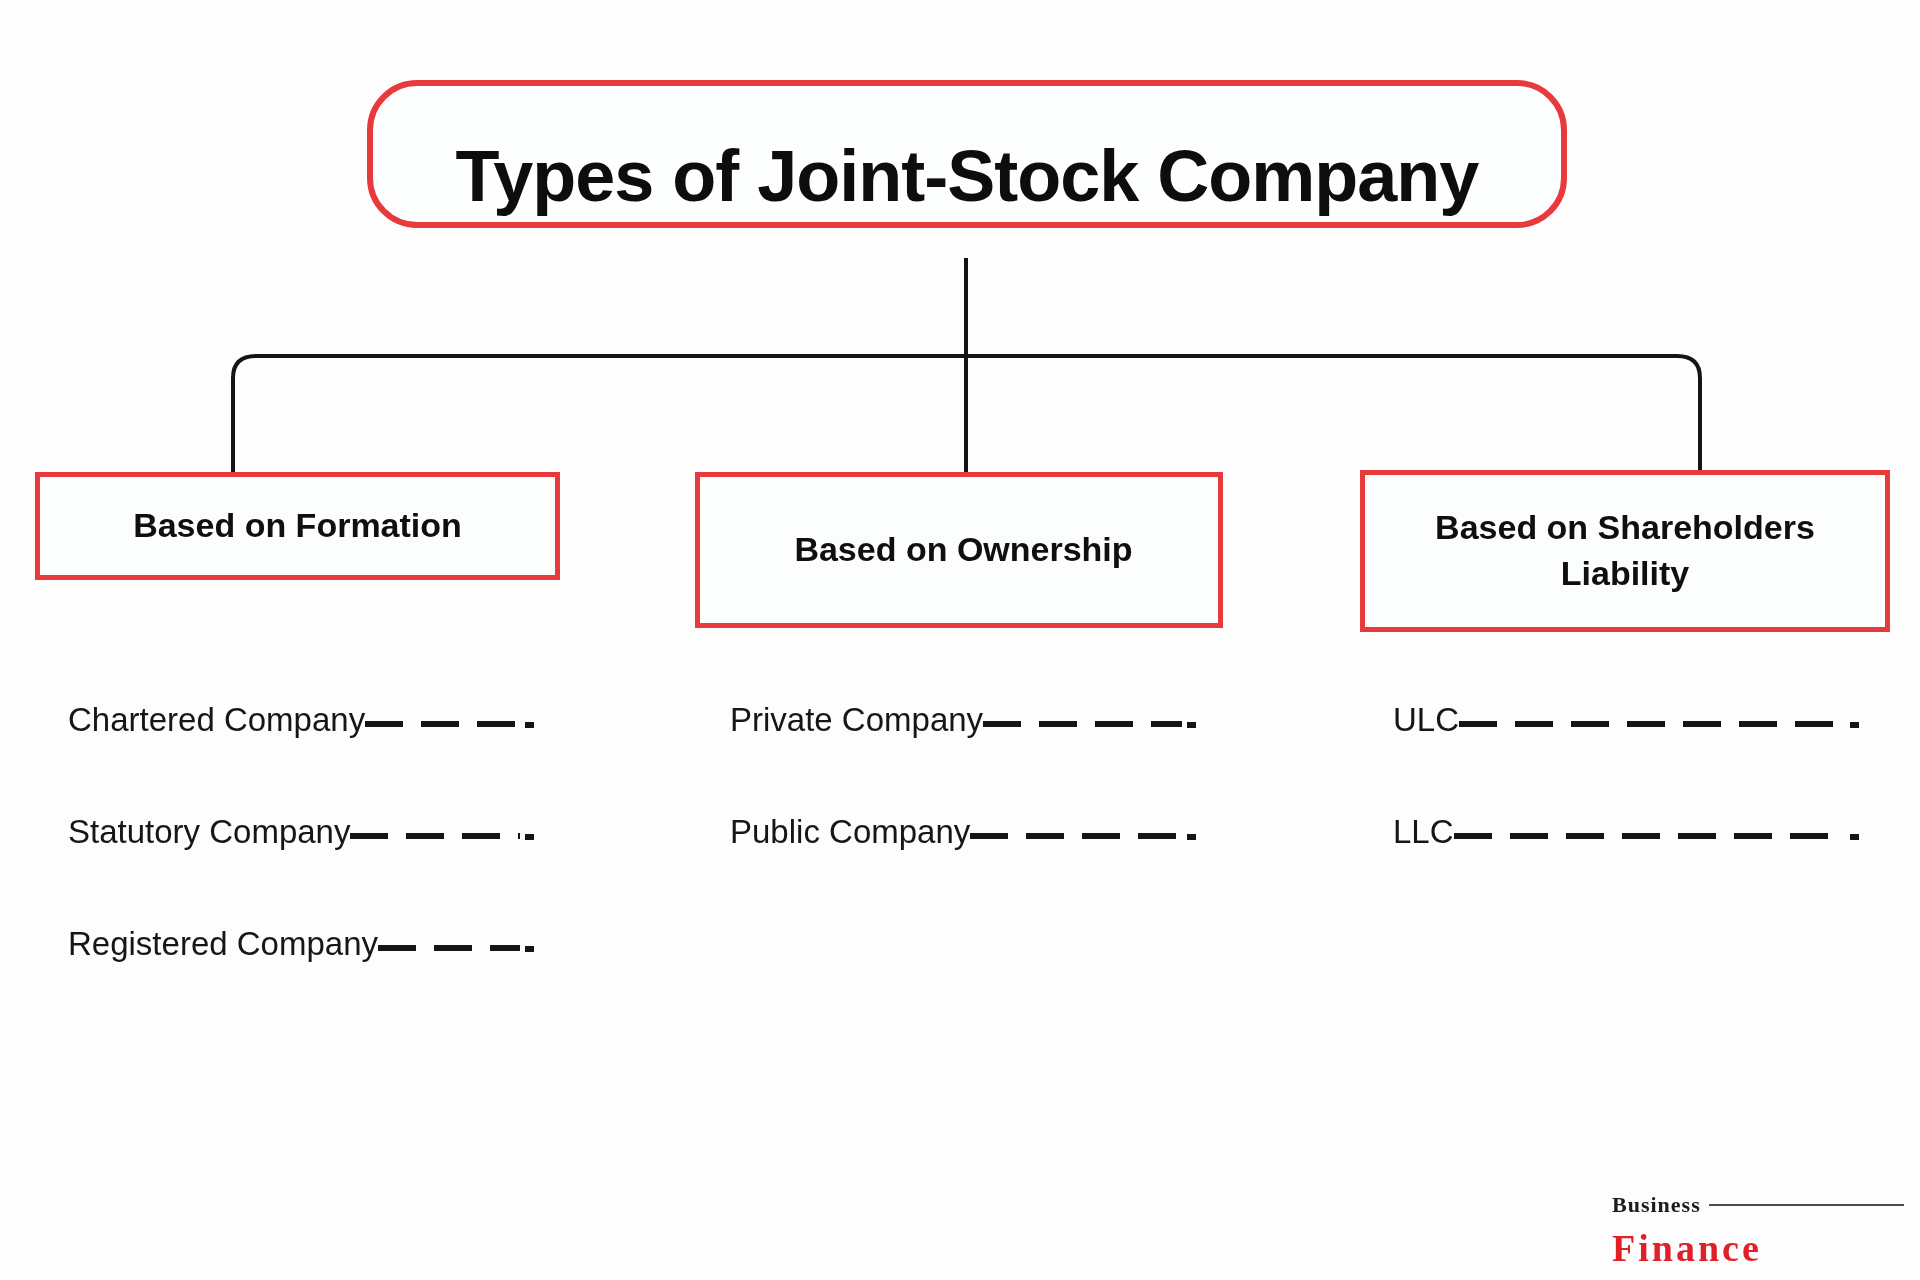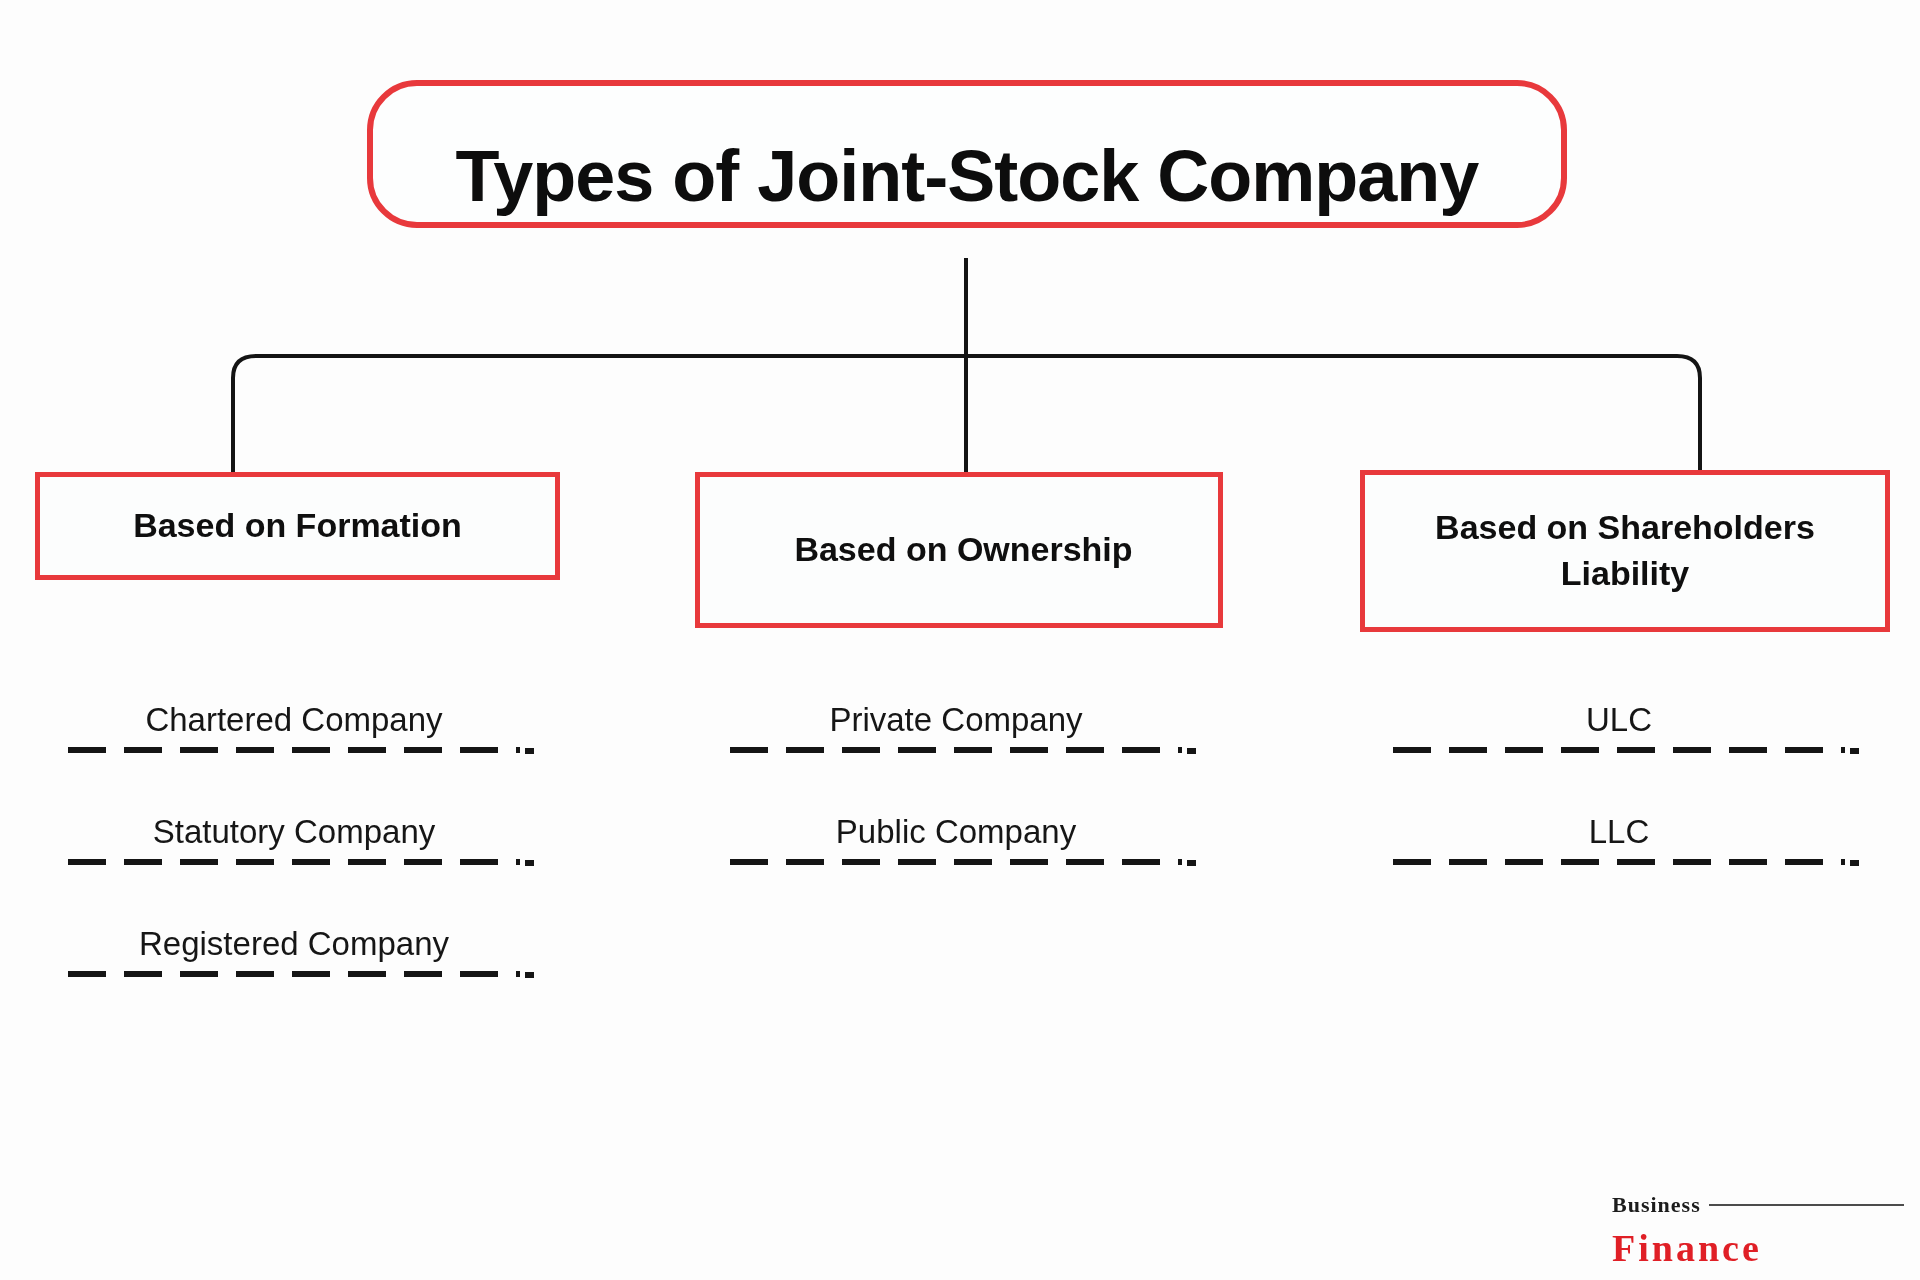--- a/index.html
+++ b/index.html
@@ -32,21 +32,21 @@
     position:absolute;border:5px solid var(--red);background:#fcfdfd;
     display:flex;align-items:center;justify-content:center;text-align:center;
     font-weight:bold;font-size:34px;line-height:1.35;color:#0f0f0f;
     padding:0 26px;
   }
   .cat-box.b1{left:35px;top:472px;width:525px;height:108px;}
   .cat-box.b2{left:695px;top:472px;width:528px;height:156px;padding-left:35px;}
   .cat-box.b3{left:1360px;top:470px;width:530px;height:162px;}
   .leaf{
     position:absolute;width:452px;
-    display:flex;flex-direction:column;align-items:center;
+    display:flex;flex-direction:row;align-items:center;
   }
   .leaf .leaf-text{
     font-size:33px;line-height:40px;color:#161616;white-space:nowrap;
   }
   .dash-line{
     position:relative;width:100%;height:6px;margin-top:7px;
     background:repeating-linear-gradient(to right,#151515 0px,#151515 38px,transparent 38px,transparent 56px);
   }
   .dash-line::after{
     content:"";position:absolute;right:-14px;bottom:-1px;width:9px;height:6px;background:#151515;

